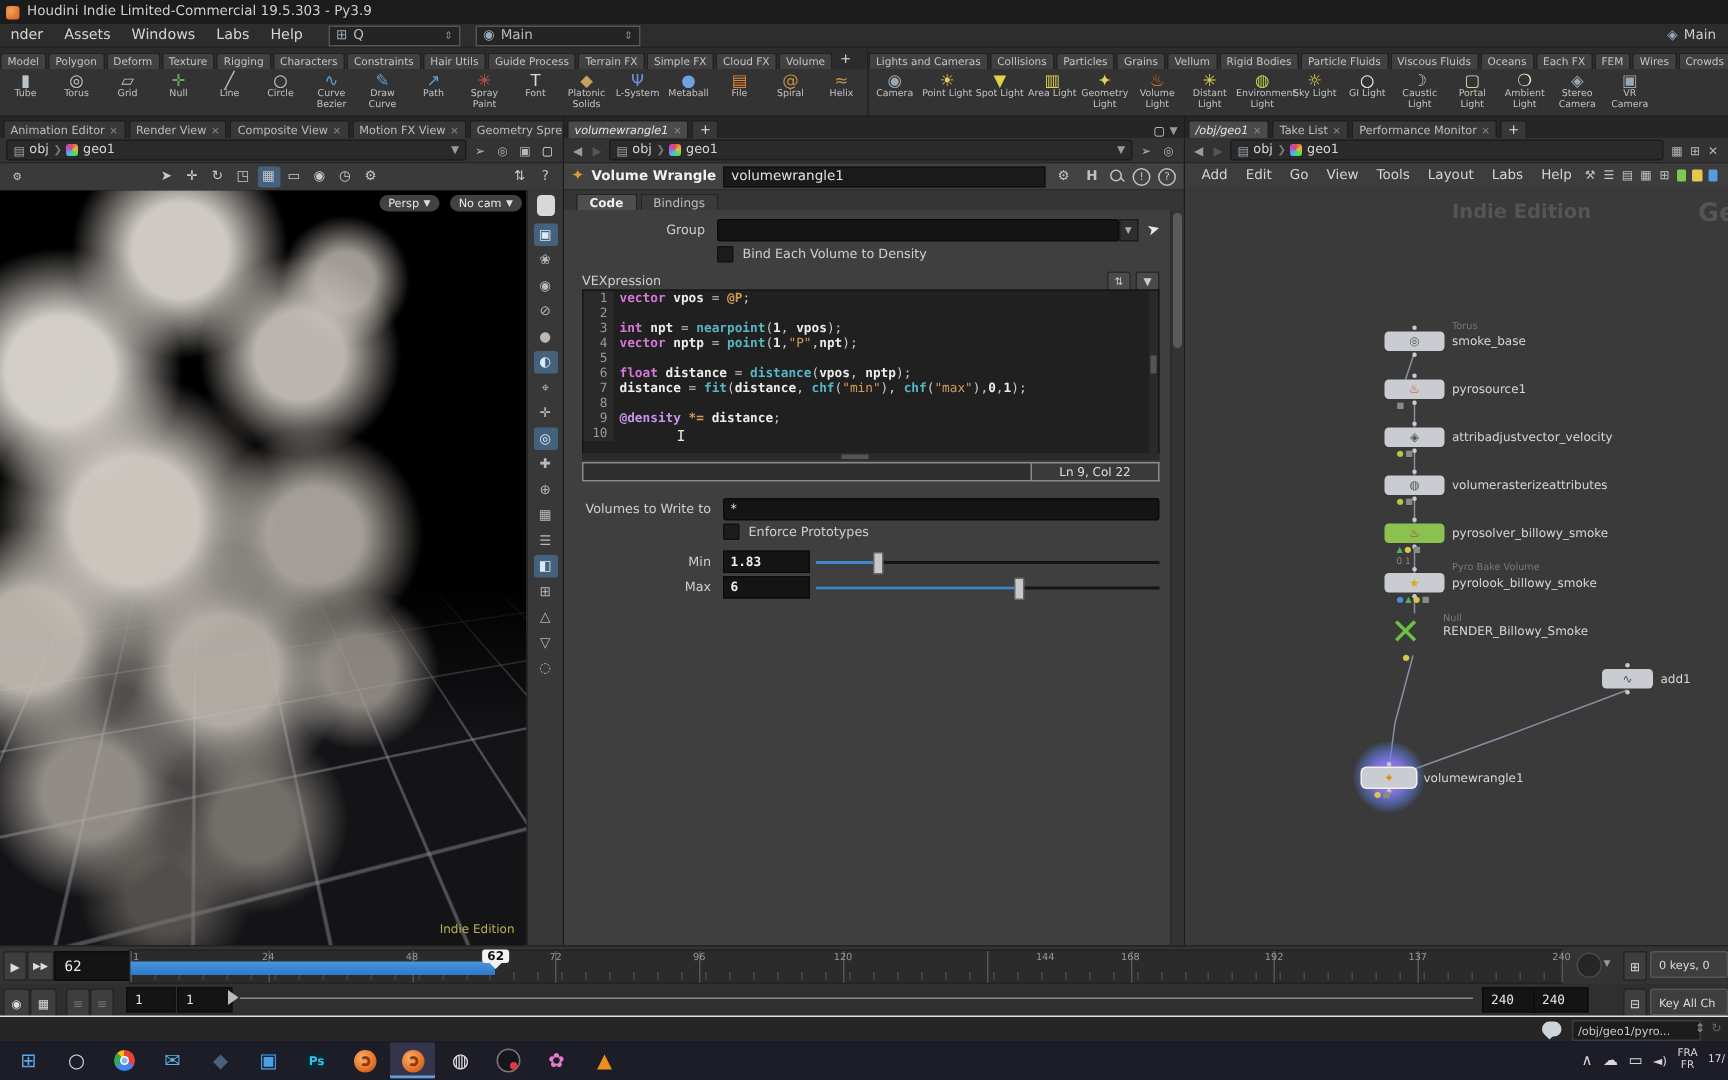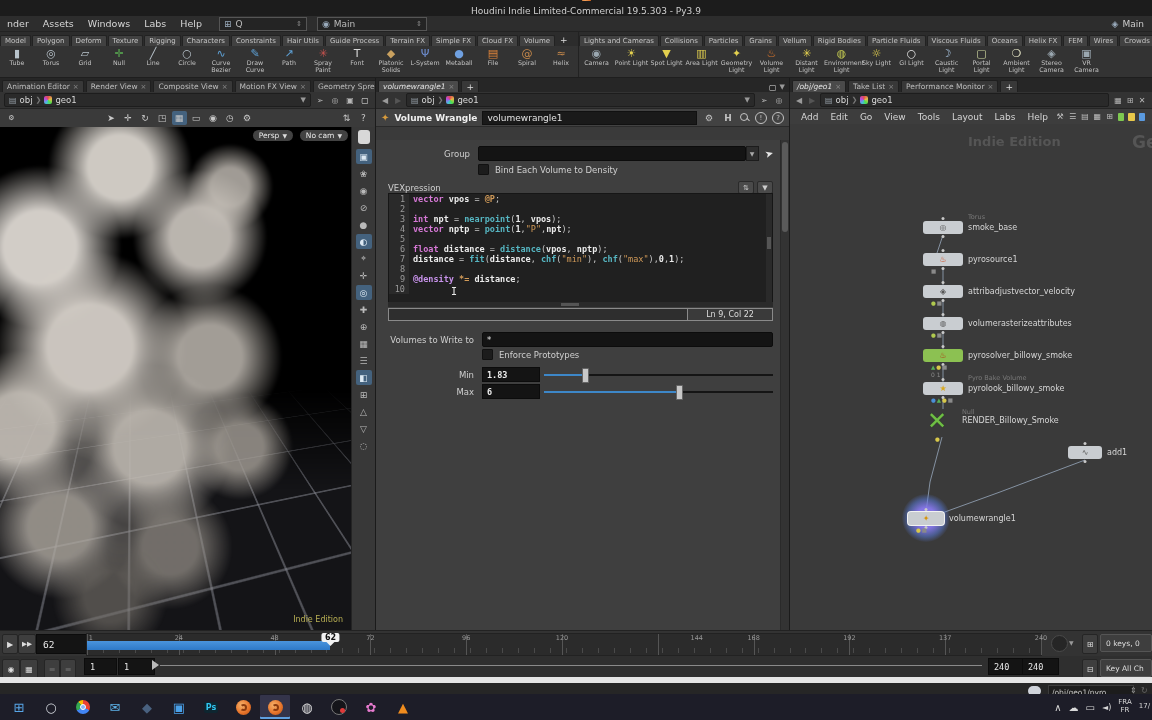--- a/index.html
+++ b/index.html
@@ -4,21 +4,21 @@
 <style>
   html,body{margin:0;padding:0;background:#000;}
   #app{position:relative;width:1152px;height:720px;overflow:hidden;background:#333;
        font-family:"DejaVu Sans",sans-serif;color:#ccc;font-size:9px;
        -webkit-font-smoothing:antialiased;cursor:default;}
   .abs{position:absolute;}
   .flex{display:flex;align-items:center;}
   .ico{display:inline-flex;align-items:center;justify-content:center;}
 
   
-  .titlebar{left:0;top:0;width:100%;height:16px;background:#1c1c1c;display:flex;align-items:center;gap:5px;padding-left:20px;box-sizing:border-box;flex-direction:column;}
+  .titlebar{left:0;top:0;width:100%;height:16px;background:#1c1c1c;display:flex;align-items:center;gap:5px;padding-left:4px;box-sizing:border-box;}
   .titlebar .appic{width:9px;height:9px;border-radius:2px;background:radial-gradient(circle at 35% 35%,#f2a35e,#d2601a);}
   .titlebar span{color:#cfcfcf;font-size:9px;}
 
   
   .menubar{left:0;top:16px;width:100%;height:16px;background:#2d2d2d;display:flex;align-items:center;border-bottom:1px solid #222;box-sizing:border-box;}
   .menu-item{padding:0 7px;color:#d6d6d6;font-size:9.5px;}
   .qfind,.desksel{height:12px;background:#242424;border:1px solid #555;display:flex;align-items:center;gap:4px;padding:0 4px;margin-left:10px;color:#bbb;}
   .qfind{width:78px;} .desksel{width:100px;}
   .spin{color:#888;font-size:7px;line-height:6px;}
   .right-main{margin-left:auto;margin-right:8px;display:flex;gap:4px;align-items:center;color:#ccc;}
@@ -160,21 +160,21 @@
   .playfill{position:absolute;left:0;top:7px;height:9px;background:linear-gradient(to bottom,#4a94dd,#2e79c8);}
   .playhead{position:absolute;top:-1px;transform:translateX(-50%);background:#f2f2f2;color:#111;font-size:8px;font-weight:bold;padding:0 3px;border-radius:2px;z-index:3;}
   .playhead:after{content:"";position:absolute;left:50%;top:100%;transform:translateX(-50%);border:4px solid transparent;border-top-color:#f2f2f2;}
   .rngfield{position:absolute;top:2px;height:15px;background:#141414;border:1px solid #0c0c0c;color:#e8e8e8;font-size:8.5px;display:flex;align-items:center;padding-left:5px;font-family:"DejaVu Sans Mono",monospace;}
   .rngline{position:absolute;top:9px;height:1px;background:#8a8a8a;}
   .rnghandle{position:absolute;top:4px;width:0;height:0;border-left:7px solid #bbb;border-top:5px solid transparent;border-bottom:5px solid transparent;}
   .pb-right-btn{position:absolute;height:16px;background:#3e3e3e;border:1px solid #555;border-radius:2px;color:#ddd;font-size:7.5px;display:flex;align-items:center;padding:0 5px;white-space:nowrap;overflow:hidden;}
   .knob-ic{position:absolute;width:15px;height:15px;border-radius:50%;background:#262626;border:1px solid #4a4a4a;}
 
   
-  .hstatus{position:absolute;left:0;top:677px;width:100%;height:17px;background:#262626;border-top:6px solid #e5e5e5;box-sizing:border-box;}
+  .hstatus{position:absolute;left:0;top:677px;width:100%;height:17px;background:#262626;border-top:1px solid #e5e5e5;box-sizing:border-box;}
   .bubble{position:absolute;left:1028px;top:3px;width:13px;height:10px;border-radius:5px;background:#cfd3da;}
   .bubble:after{content:"";position:absolute;left:2px;top:9px;border:3px solid transparent;border-top-color:#cfd3da;}
   .hs-box{position:absolute;left:1048px;top:2px;width:78px;height:12px;background:#1c1c1c;border:1px solid #3c3c3c;color:#c8c8c8;font-size:7.5px;display:flex;align-items:center;padding:0 3px;}
   .hs-ic{position:absolute;top:3px;color:#9a9a9a;font-size:8px;}
   .taskbar{position:absolute;left:0;top:694px;width:100%;height:26px;background:#1d1d28;display:flex;align-items:center;padding-left:4px;box-sizing:border-box;gap:2px;}
   .tbi{width:30px;height:24px;display:flex;align-items:center;justify-content:center;border-radius:1px;}
   .tbi.act{background:#34344a;box-shadow:inset 0 -2px 0 #5f9fe0;}
   .tbg{font-size:13px;line-height:13px;}
   .tb-text{font-size:8px;font-weight:bold;border-radius:2px;padding:1px 2px;}
   .shape-chrome{width:14px;height:14px;border-radius:50%;background:conic-gradient(#ea4335 0 33%,#4285f4 33% 66%,#34a853 66% 88%,#fbbc05 88% 100%);position:relative;}
@@ -314,21 +314,21 @@
       <div class="shelf-tabs">
           <span class="shelf-tab">Lights and Cameras</span>
           <span class="shelf-tab">Collisions</span>
           <span class="shelf-tab">Particles</span>
           <span class="shelf-tab">Grains</span>
           <span class="shelf-tab">Vellum</span>
           <span class="shelf-tab">Rigid Bodies</span>
           <span class="shelf-tab">Particle Fluids</span>
           <span class="shelf-tab">Viscous Fluids</span>
           <span class="shelf-tab">Oceans</span>
-          <span class="shelf-tab">Helix FX</span>
+          <span class="shelf-tab">Each FX</span>
           <span class="shelf-tab">FEM</span>
           <span class="shelf-tab">Wires</span>
           <span class="shelf-tab">Crowds</span>
         </div>
       <div class="shelf-tools">
           <div class="tool">
             <div class="tool-ic" style="color: rgb(154, 167, 176);">◉</div>
             <div class="tool-lb">Camera</div>
           </div>
           <div class="tool">
@@ -531,20 +531,24 @@
       <span class="ntype">Volume Wrangle</span>
       <span class="nname">volumewrangle1</span>
       <span class="hic">⚙</span>
       <span class="hic" style="font-weight:bold;">H</span>
       <span class="i-mag">
           <i></i>
         </span>
       <span class="circ">!</span>
       <span class="circ">?</span>
     </div>
+    <div class="subtabs">
+        <span class="subtab act">Code</span>
+        <span class="subtab">Bindings</span>
+      </div>
     <div class="parm-body">
       <div class="prow" style="top:6px;">
         <span class="plabel">Group</span>
         <span class="pinput"></span>
         <span class="dd-btn">▼</span>
         <span class="selarrow">➤</span>
       </div>
       <div class="prow" style="top:24px;">
         <span class="plabel"></span>
         <span class="cb"></span>

